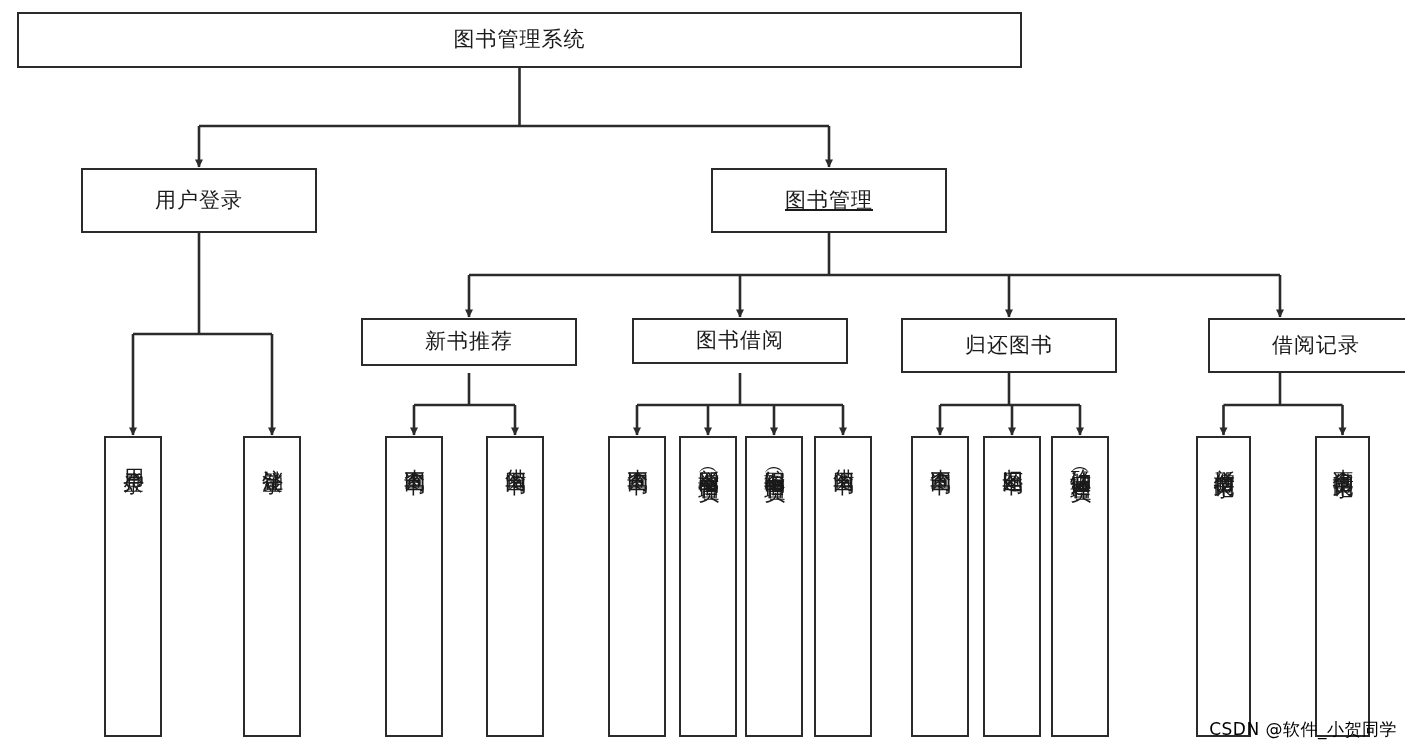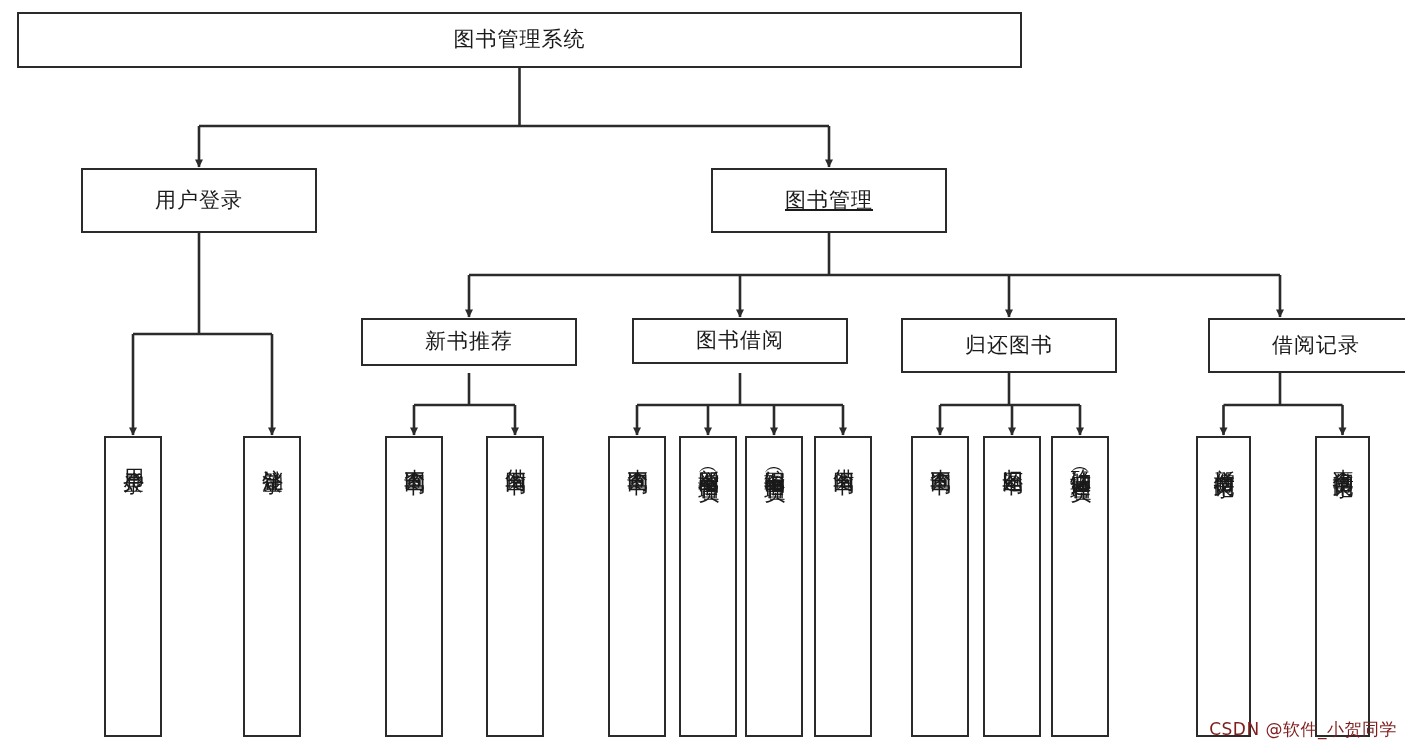--- a/index.html
+++ b/index.html
@@ -55,21 +55,21 @@
     line-height: 1.32;
     letter-spacing: 2px;
     white-space: nowrap;
     color: #1a1a1a;
   }
   .watermark {
     position: absolute;
     right: 8px;
     bottom: 6px;
     font-size: 17px;
-    color: #7f1d1d;
+    color: #000000;
     letter-spacing: 0.5px;
     white-space: nowrap;
   }
 </style>
 </head>
 <body>
 
 <div id="canvas">
   <svg id="edges" viewBox="0 0 1405 747" xmlns="http://www.w3.org/2000/svg">
     <defs>

